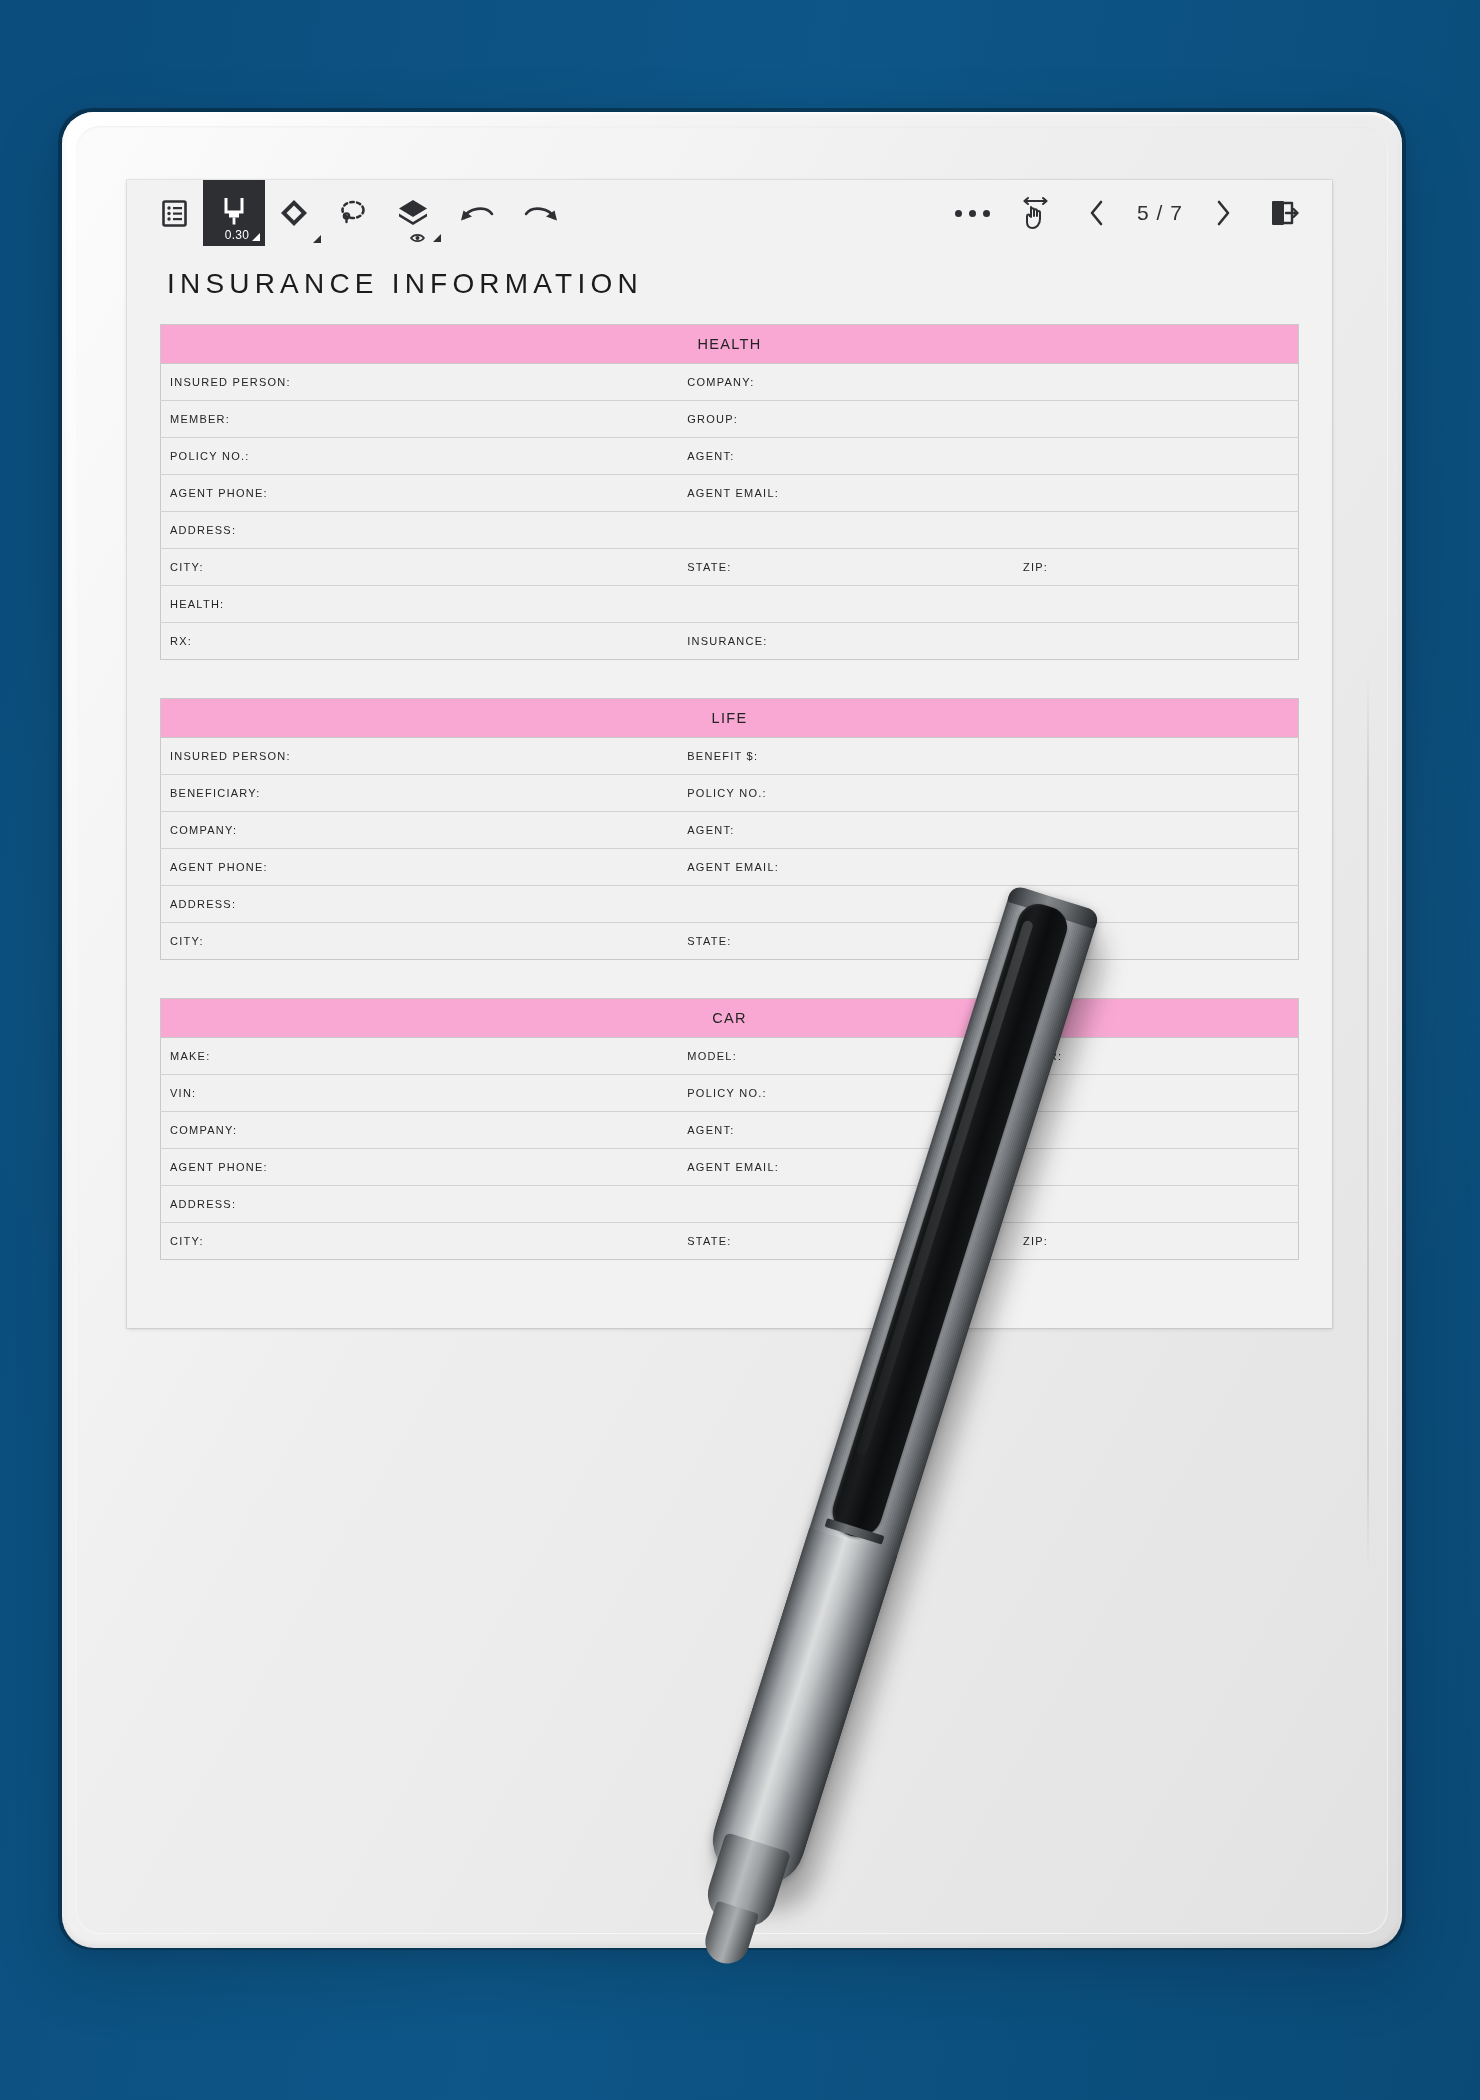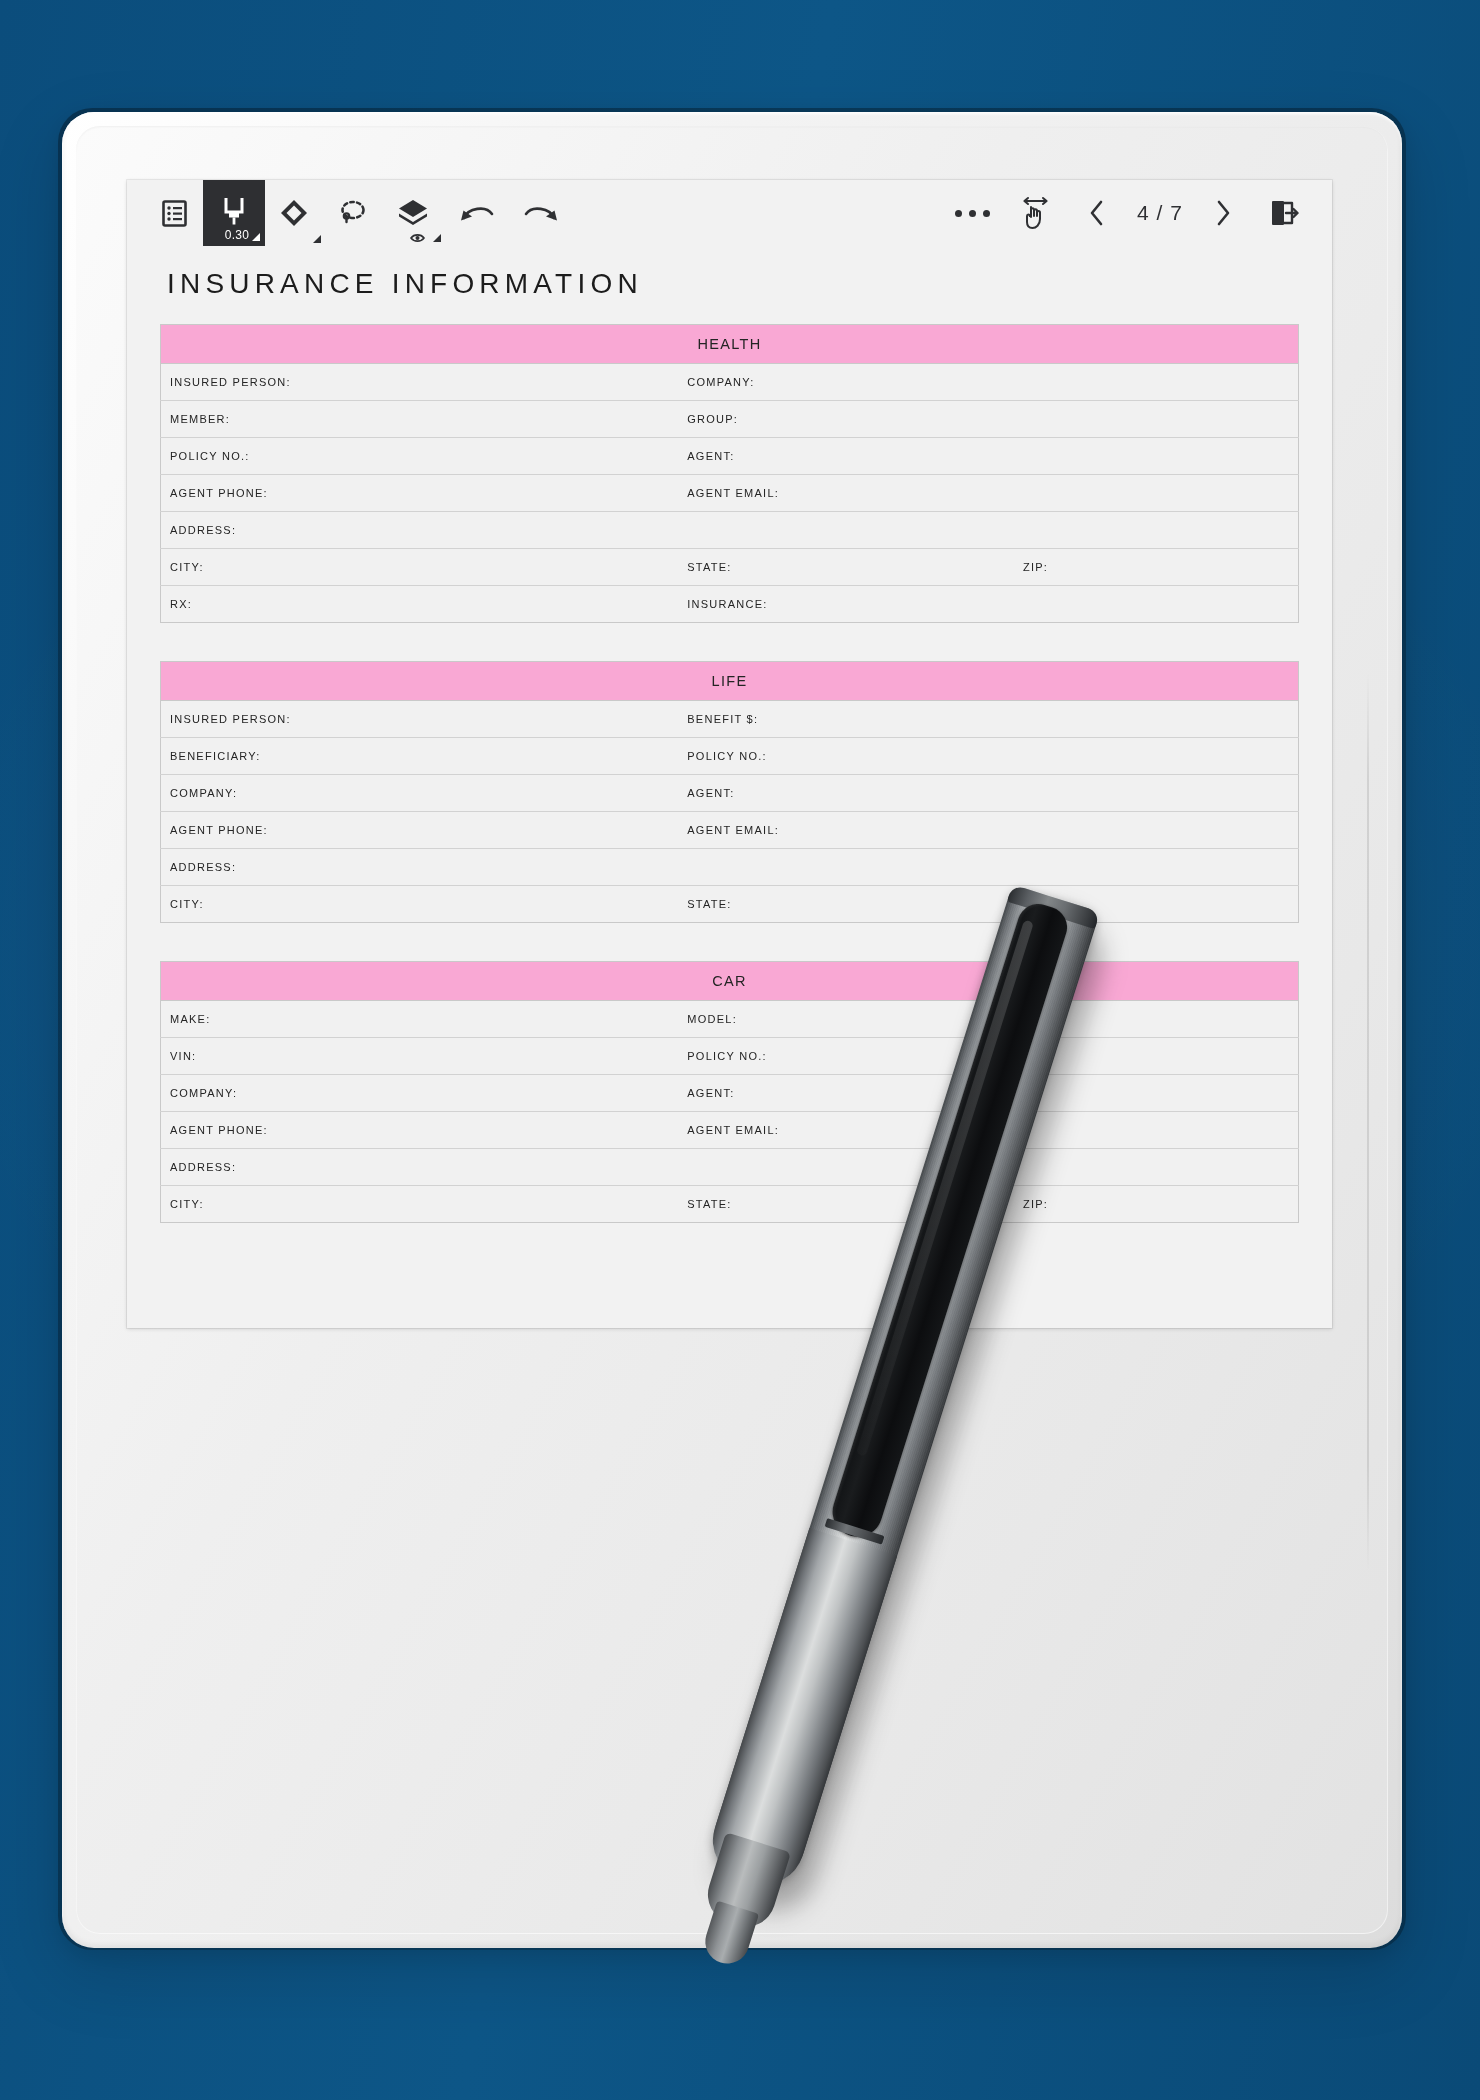--- a/index.html
+++ b/index.html
@@ -299,21 +299,21 @@
       </div>
 
       <div class="tb-btn" title="Previous page">
         <span>
           <svg width="18" height="28" viewBox="0 0 18 28">
             <path d="M13 3 L4 14 L13 25" fill="none" stroke="#2f3033" stroke-width="2.6" stroke-linecap="round" stroke-linejoin="round"></path>
           </svg>
         </span>
       </div>
 
-      <div class="pagenum">4 / 7</div>
+      <div class="pagenum">5 / 7</div>
 
       <div class="tb-btn" title="Next page">
         <span>
           <svg width="18" height="28" viewBox="0 0 18 28">
             <path d="M5 3 L14 14 L5 25" fill="none" stroke="#2f3033" stroke-width="2.6" stroke-linecap="round" stroke-linejoin="round"></path>
           </svg>
         </span>
       </div>
 
       <div class="tb-btn wide" title="Exit">
@@ -360,20 +360,23 @@
           <td>AGENT PHONE:</td>
           <td colspan="2">AGENT EMAIL:</td>
         </tr>
         <tr>
           <td colspan="3">ADDRESS:</td>
         </tr>
         <tr>
           <td>CITY:</td>
           <td>STATE:</td>
           <td>ZIP:</td>
+        </tr>
+        <tr>
+          <td colspan="3">HEALTH:</td>
         </tr>
         <tr>
           <td>RX:</td>
           <td colspan="2">INSURANCE:</td>
         </tr>
       </tbody>
     </table>
 
     <div class="tbl-gap"></div>
 

